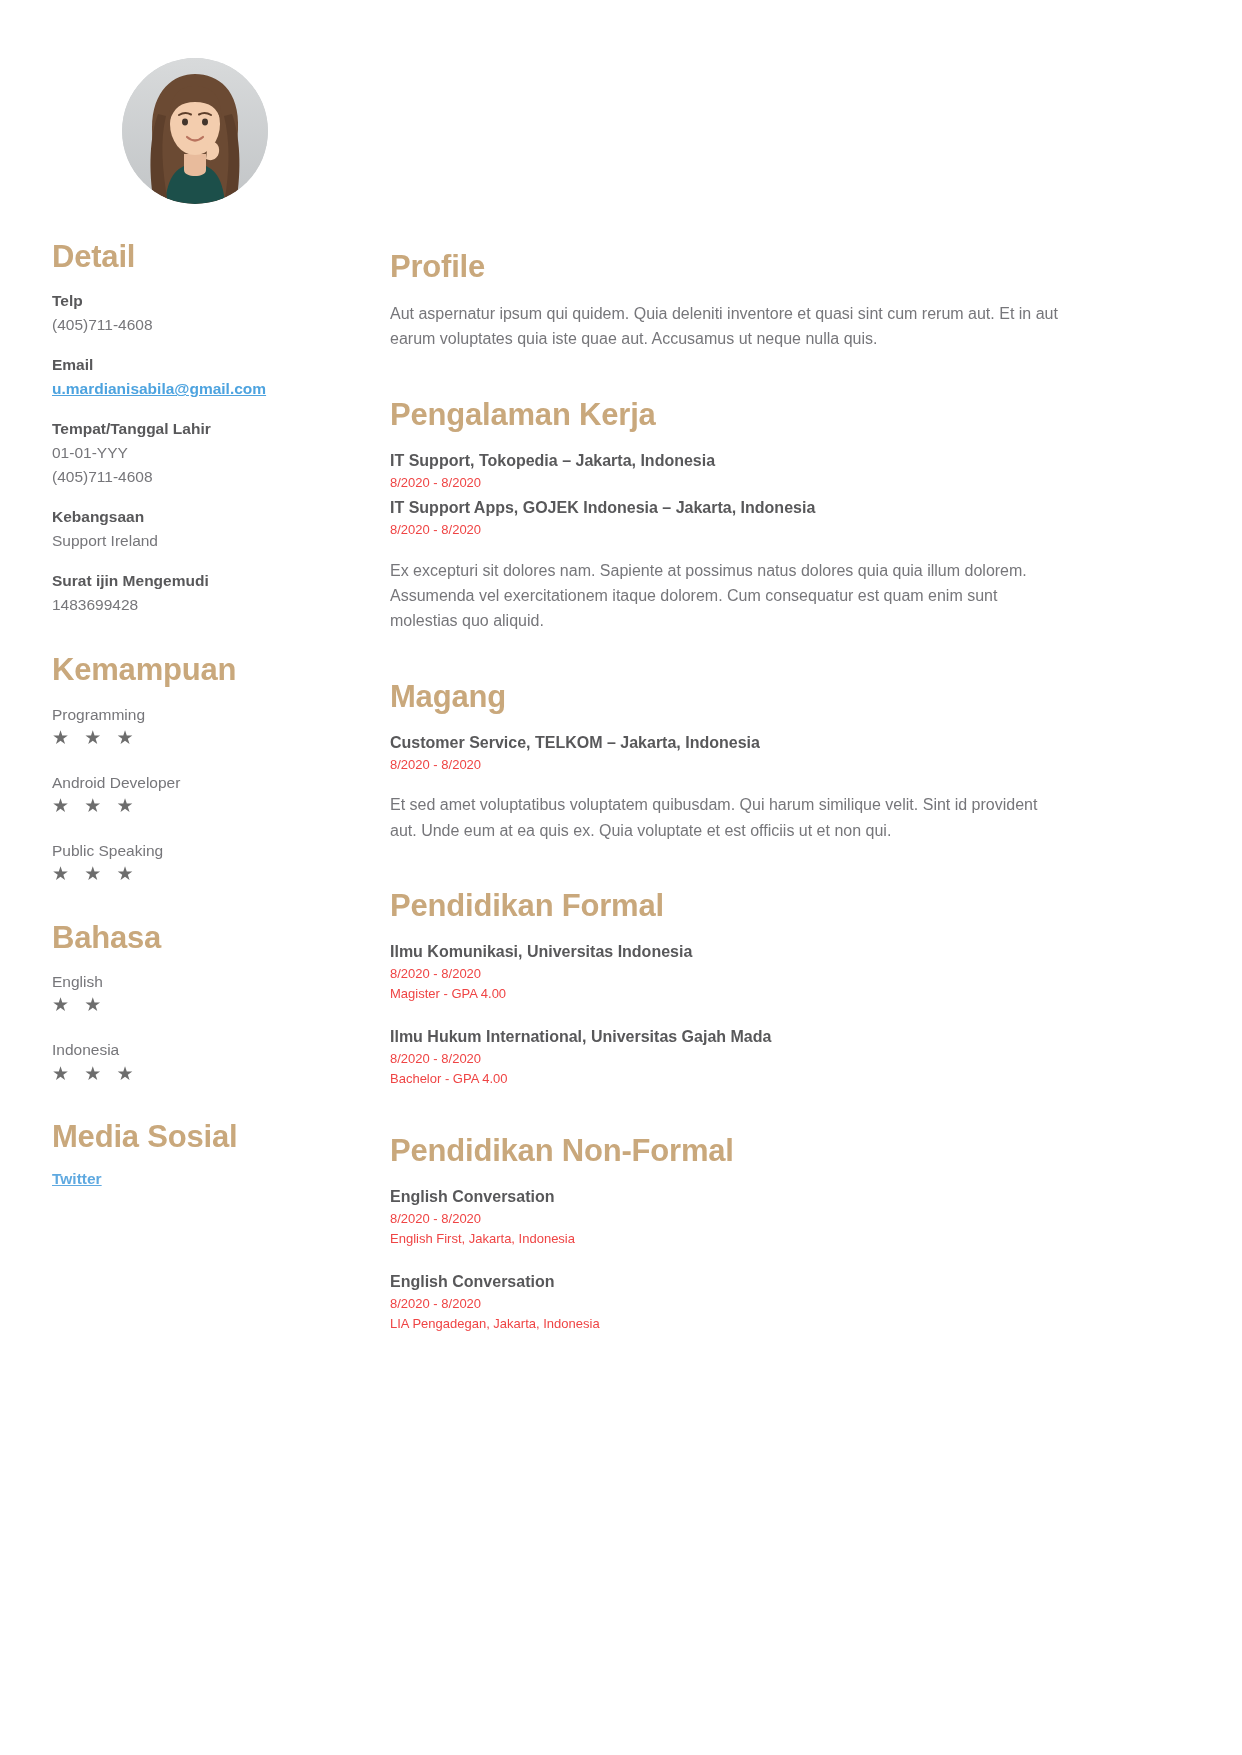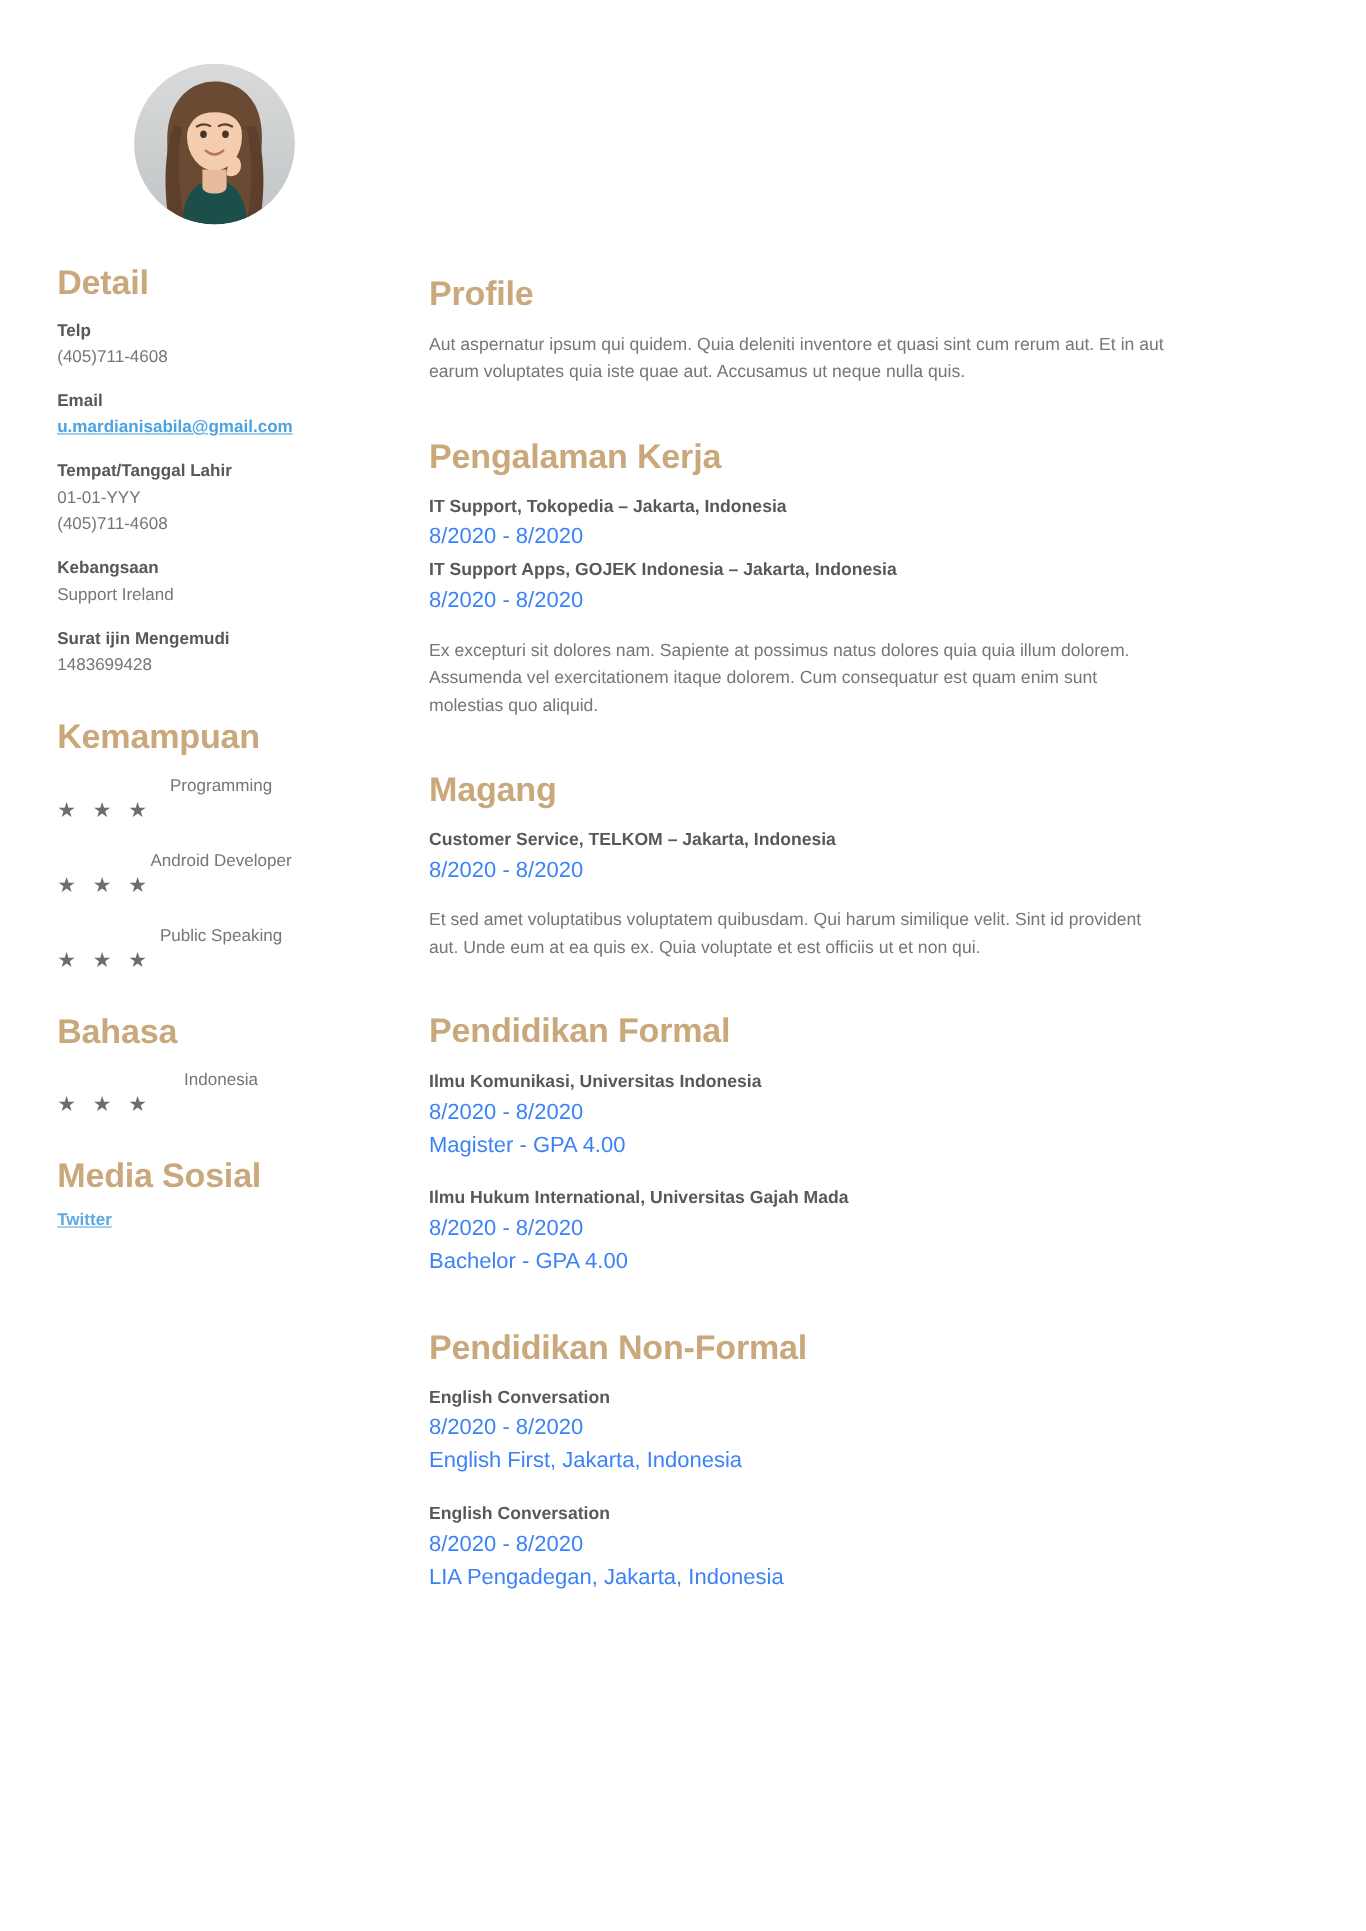--- a/index.html
+++ b/index.html
@@ -122,43 +122,42 @@
   }
 
   
   .rated-item { margin-bottom: 22px; }
 
   .rated-name {
     font-size: 15.5px;
     color: #76767a;
     line-height: 1.5;
     margin-bottom: 2px;
-    text-align: center;
   }
 
   .stars {
     font-size: 19px;
     color: #6d6d6d;
     letter-spacing: 5px;
     line-height: 1.1;
   }
 
   
   .entry { margin-bottom: 4px; }
 
   .entry-title {
     font-size: 16px;
     font-weight: bold;
     color: #58585a;
     line-height: 1.5;
   }
 
   .entry-sub {
-    font-size: 20px;
-    color: #3b82f6;
+    font-size: 13px;
+    color: #ef4444;
     line-height: 1.5;
   }
 
   .entry-body {
     font-size: 16px;
     color: #76767a;
     line-height: 1.58;
     margin-top: 18px;
     margin-bottom: 22px;
   }
@@ -268,20 +267,24 @@
       </div>
       <div class="rated-item">
         <div class="rated-name">Public Speaking</div>
         <div class="stars">★ ★ ★</div>
       </div>
 
       
       <h2 class="section-title">Bahasa</h2>
 
       <div class="rated-item">
+        <div class="rated-name">English</div>
+        <div class="stars">★ ★</div>
+      </div>
+      <div class="rated-item">
         <div class="rated-name">Indonesia</div>
         <div class="stars">★ ★ ★</div>
       </div>
 
       
       <h2 class="section-title">Media Sosial</h2>
       <a class="link-social" href="#">Twitter</a>
 
     </div>
 

